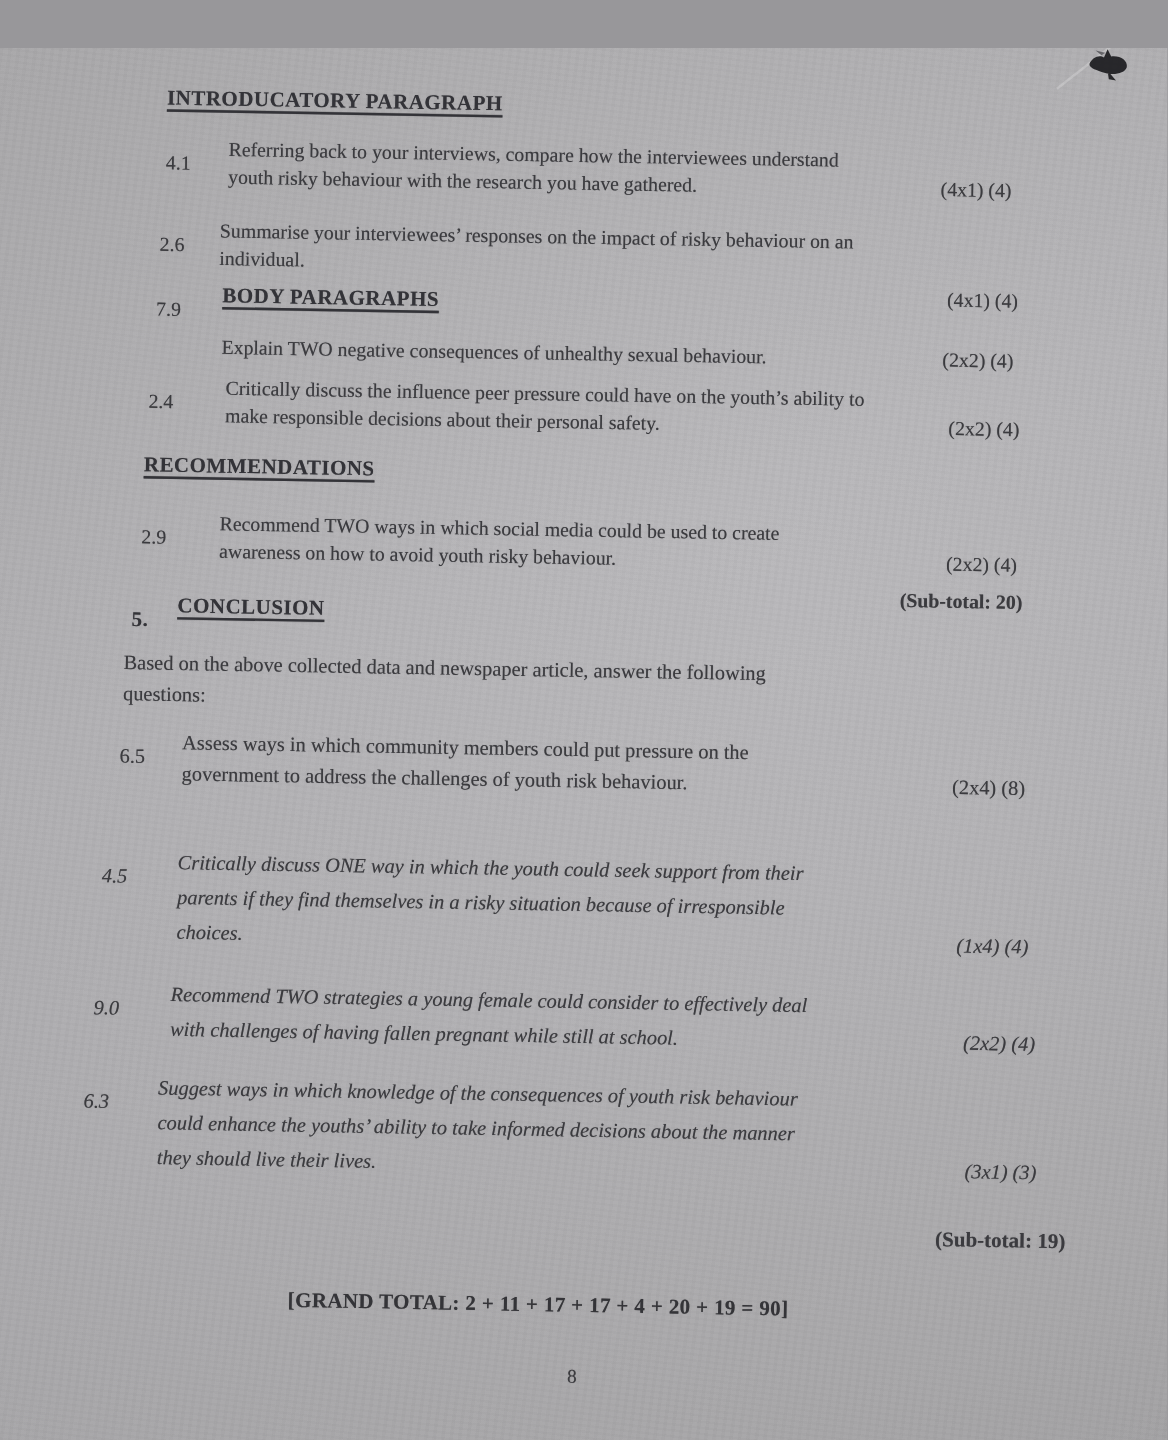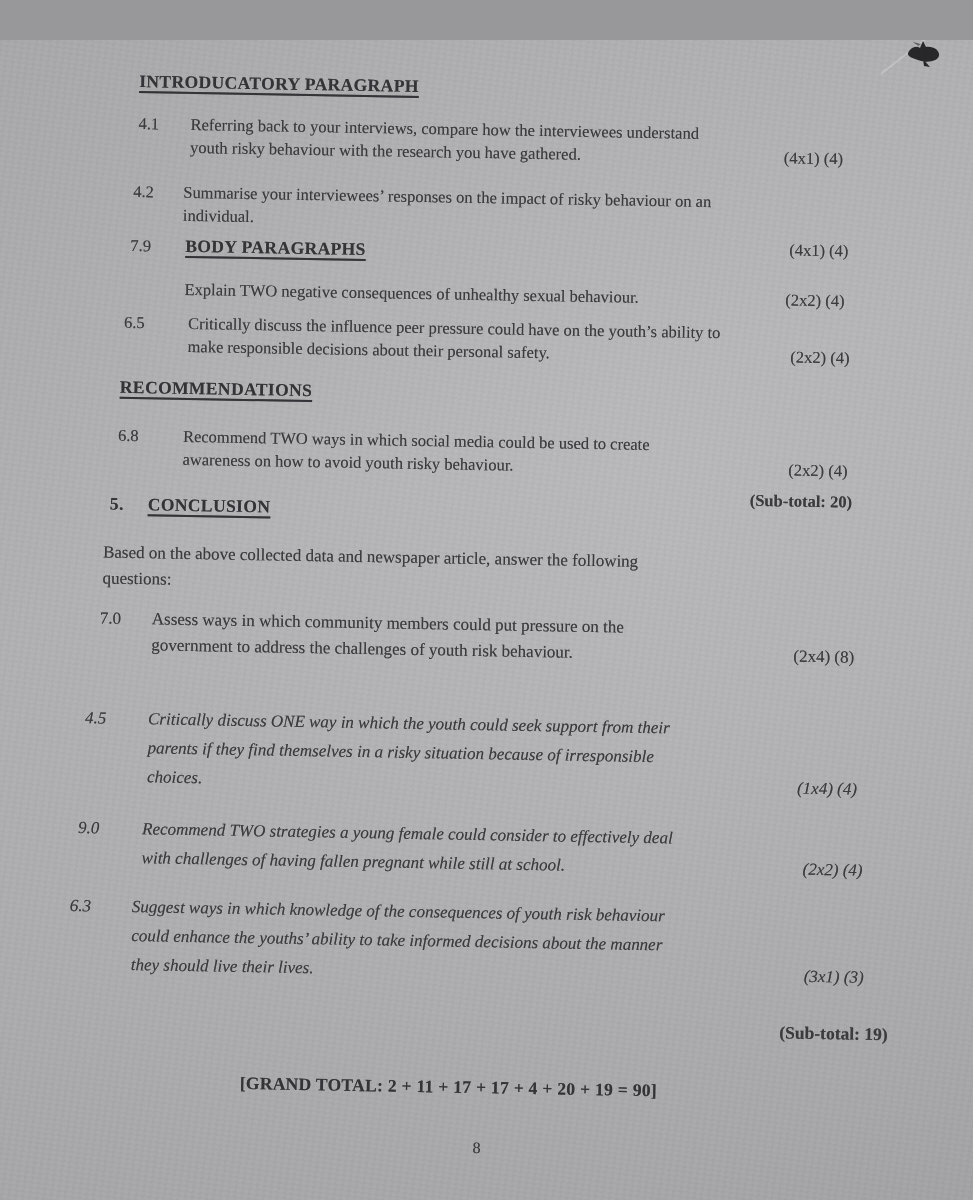--- a/index.html
+++ b/index.html
@@ -32,21 +32,21 @@
     line-height:23px;
     text-shadow:0 0 0.6px rgba(30,30,34,0.45);
   }
   .blk{position:absolute;}
   .hdg{
     font-weight:700;font-size:17.5px;letter-spacing:0.4px;color:#333338;
     text-decoration:underline;text-underline-offset:4px;text-decoration-thickness:2px;
     white-space:nowrap;
   }
   .q{position:absolute;}
-  .q .num{position:absolute;left:0;top:0;}
+  .q .num{position:absolute;left:0;top:12px;}
   .q .body{display:block;}
   .q .line{display:block;white-space:nowrap;}
   .q .marks{position:absolute;right:0;bottom:0;white-space:nowrap;}
   .q .marks.below{bottom:-24px;}
   .s5{font-size:17px;line-height:29px;}
   .ital{font-style:italic;}
   .subtotal{font-weight:700;font-size:16.5px;white-space:nowrap;}
   .grand{font-weight:700;font-size:17.5px;letter-spacing:0.3px;white-space:nowrap;color:#343438;}
   .pagenum{font-size:16px;}
   .ink-mark{position:absolute;top:0;left:893px;width:54px;height:34px;}
@@ -76,53 +76,53 @@
     <div class="q" style="left:140px;top:78px;width:705px;">
       <span class="num">4.1</span>
       <span class="body" style="margin-left:52px;">
         <span class="line">Referring back to your interviews, compare how the interviewees understand</span>
         <span class="line">youth risky behaviour with the research you have gathered.</span>
       </span>
       <span class="marks">(4x1) (4)</span>
     </div>
 
     <div class="q" style="left:136px;top:146px;width:716px;">
-      <span class="num">4.2</span>
+      <span class="num">2.6</span>
       <span class="body" style="margin-left:50px;">
         <span class="line">Summarise your interviewees’ responses on the impact of risky behaviour on an</span>
         <span class="line">individual.</span>
       </span>
       <span class="marks below">(4x1) (4)</span>
     </div>
 
     <div class="q" style="left:134px;top:200px;width:718px;">
       <span class="num">7.9</span>
       <span class="body hdg" style="margin-left:55px;display:inline-block;">BODY PARAGRAPHS</span>
     </div>
 
     <div class="q" style="left:189px;top:243px;width:660px;">
       <span class="body">
         <span class="line">Explain TWO negative consequences of unhealthy sexual behaviour.</span>
       </span>
       <span class="marks">(2x2) (4)</span>
     </div>
 
     <div class="q" style="left:129px;top:277px;width:726px;">
-      <span class="num">6.5</span>
+      <span class="num">2.4</span>
       <span class="body" style="margin-left:64px;">
         <span class="line">Critically discuss the influence peer pressure could have on the youth’s ability to</span>
         <span class="line">make responsible decisions about their personal safety.</span>
       </span>
       <span class="marks">(2x2) (4)</span>
     </div>
 
     <div class="blk hdg" style="left:126px;top:342px;">RECOMMENDATIONS</div>
 
     <div class="q" style="left:125px;top:390px;width:730px;">
-      <span class="num">6.8</span>
+      <span class="num">2.9</span>
       <span class="body" style="margin-left:65px;">
         <span class="line">Recommend TWO ways in which social media could be used to create</span>
         <span class="line">awareness on how to avoid youth risky behaviour.</span>
       </span>
       <span class="marks">(2x2) (4)</span>
     </div>
 
     <div class="blk subtotal" style="right:113px;top:444px;">(Sub-total: 20)</div>
 
     <div class="q" style="left:118px;top:459px;">
@@ -131,21 +131,21 @@
     </div>
 
     <div class="q s5" style="left:112px;top:506px;line-height:26px;">
       <span class="body">
         <span class="line">Based on the above collected data and newspaper article, answer the following</span>
         <span class="line">questions:</span>
       </span>
     </div>
 
     <div class="q s5" style="left:110px;top:572px;width:755px;line-height:26px;">
-      <span class="num">7.0</span>
+      <span class="num">6.5</span>
       <span class="body" style="margin-left:52px;">
         <span class="line">Assess ways in which community members could put pressure on the</span>
         <span class="line">government to address the challenges of youth risk behaviour.</span>
       </span>
       <span class="marks">(2x4) (8)</span>
     </div>
 
     <div class="q s5 ital" style="left:97px;top:670px;width:773px;">
       <span class="num">4.5</span>
       <span class="body" style="margin-left:63px;">

